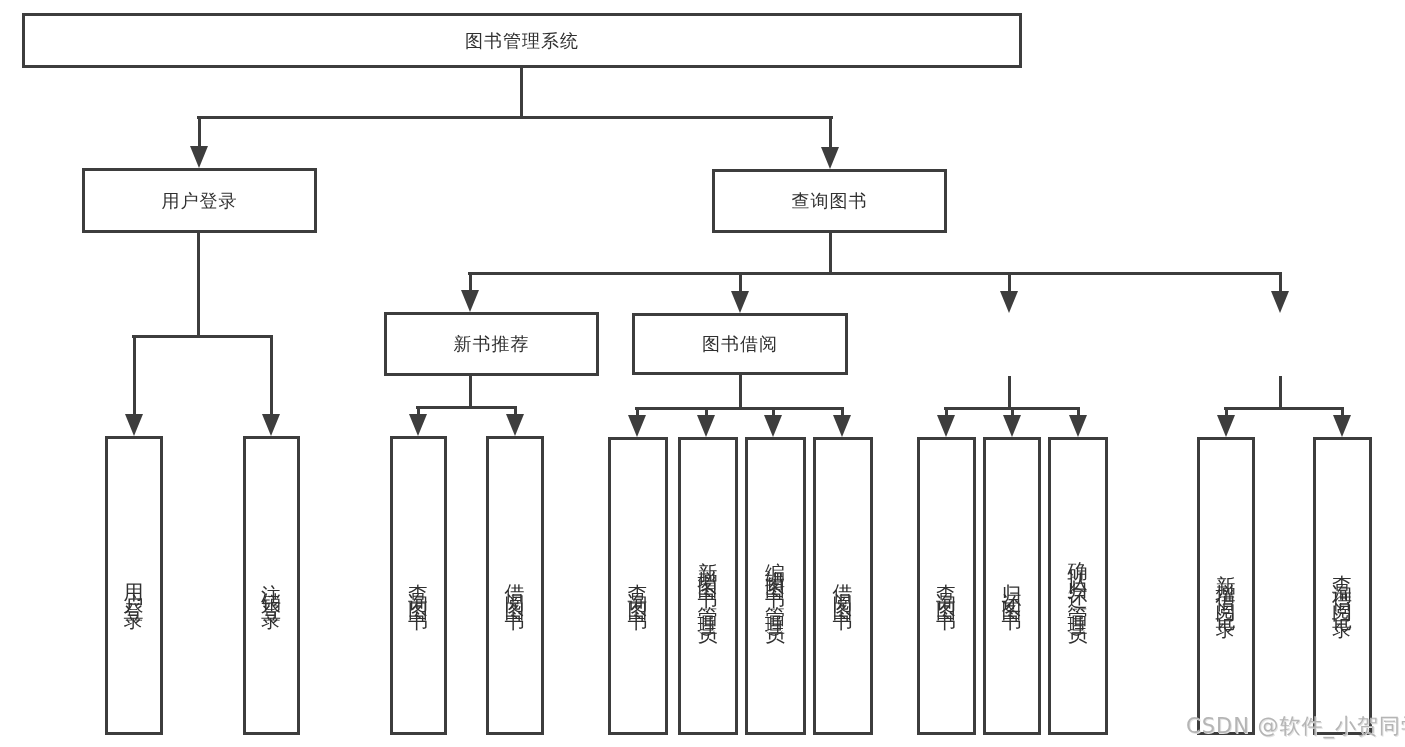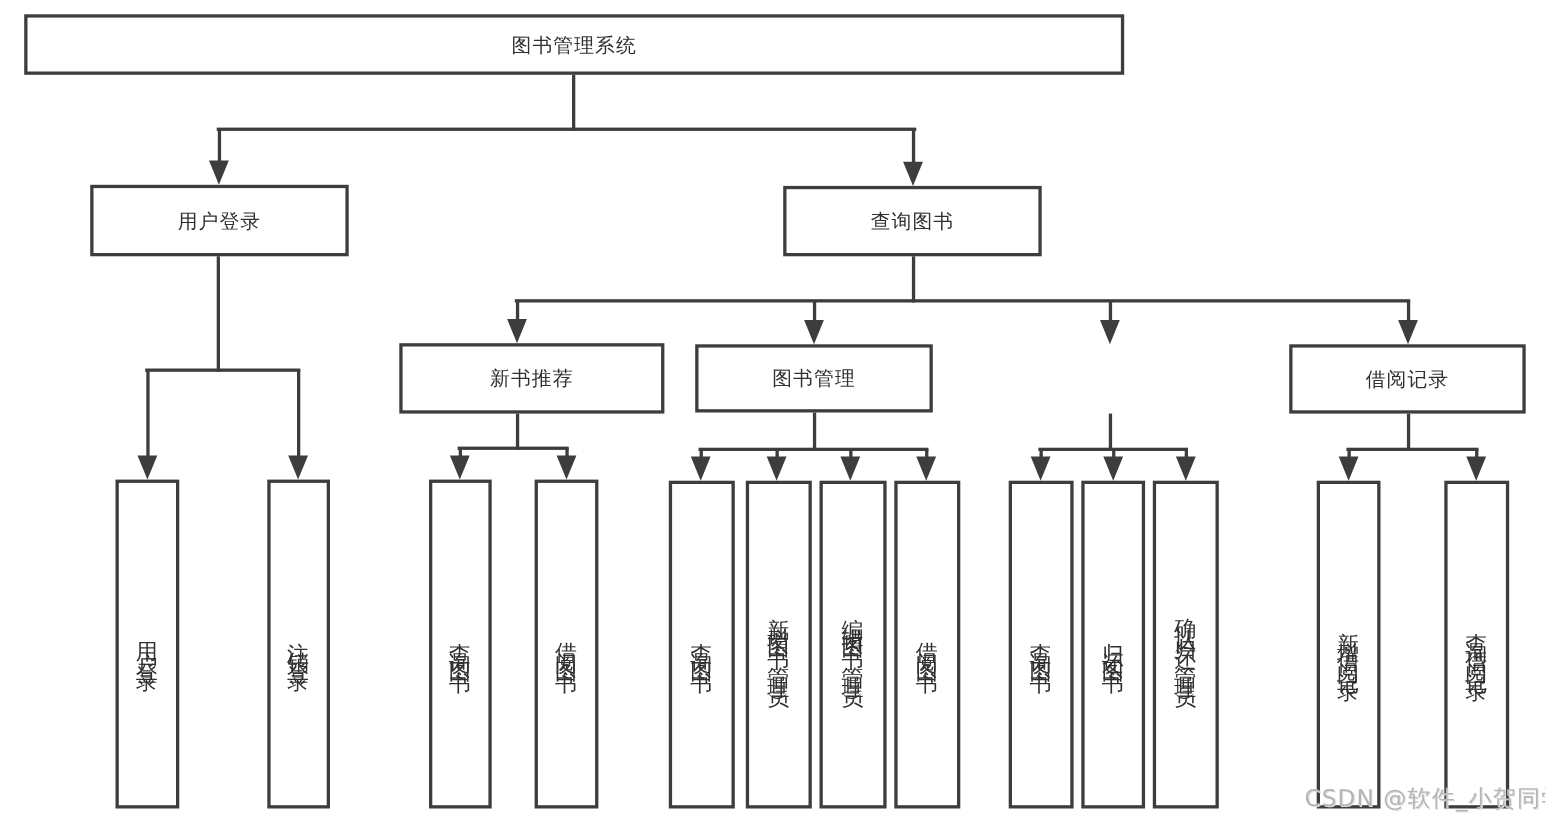--- a/index.html
+++ b/index.html
@@ -60,32 +60,29 @@
   </div>
 
   <div class="box hbox" style="left:82px; top:168px; width:235px; height:65px;">
     <span>用户登录</span>
   </div>
 
   <div class="box hbox" style="left:712px; top:169px; width:235px; height:64px;">
     <span>查询图书</span>
   </div>
 
-  <div class="box hbox" style="left:363px; top:312px; width:241px; height:64px;">
+  <div class="box hbox" style="left:384px; top:312px; width:215px; height:64px;">
     <span>新书推荐</span>
   </div>
 
   <div class="box hbox" style="left:632px; top:313px; width:216px; height:62px;">
-    <span>图书管理</span>
+    <span>图书借阅</span>
   </div>
 
 
-  <div class="box hbox" style="left:1172px; top:313px; width:215px; height:63px;">
-    <span>借阅记录</span>
-  </div>
 
   <div class="box vbox" style="left:105px; top:436px; width:58px; height:299px;">
     <span>用户登录</span>
   </div>
   <div class="box vbox" style="left:243px; top:436px; width:57px; height:299px;">
     <span>注销登录</span>
   </div>
 
   <div class="box vbox" style="left:390px; top:436px; width:57px; height:299px;">
     <span>查询图书</span>

